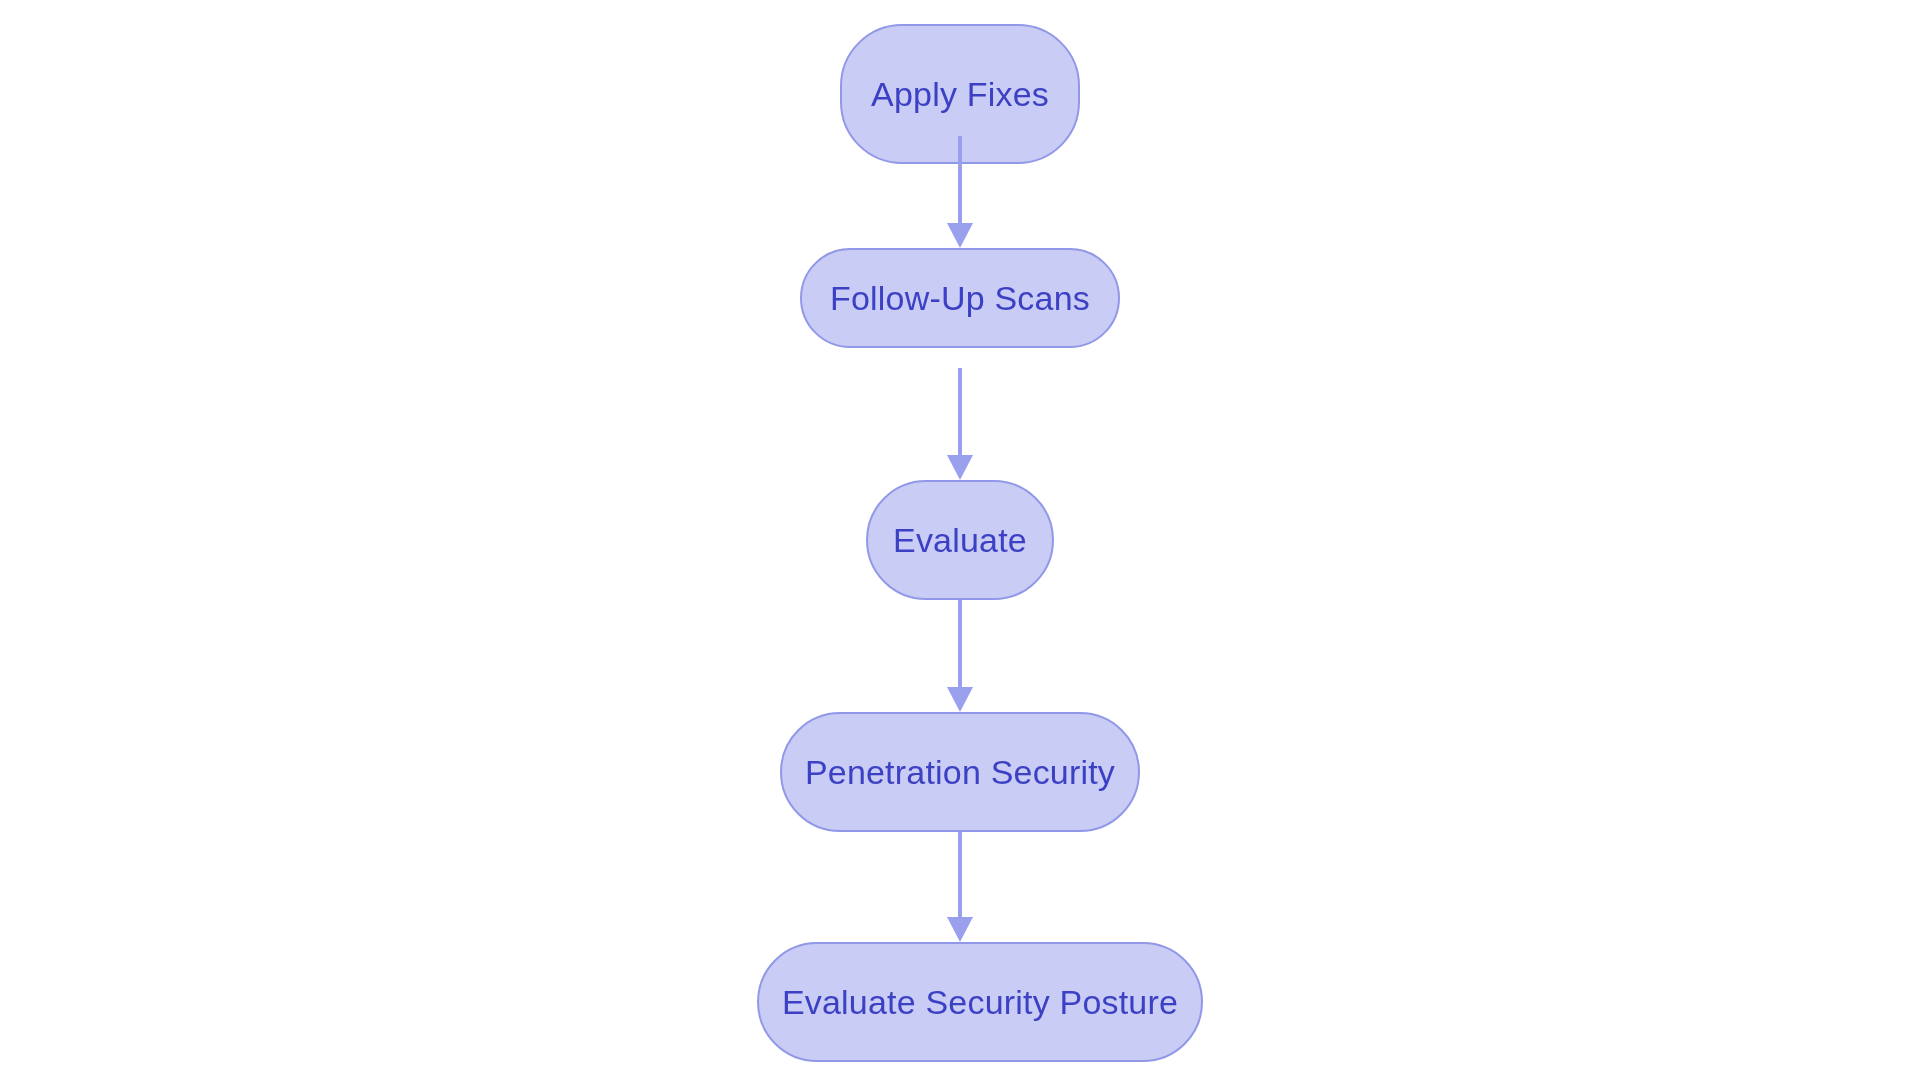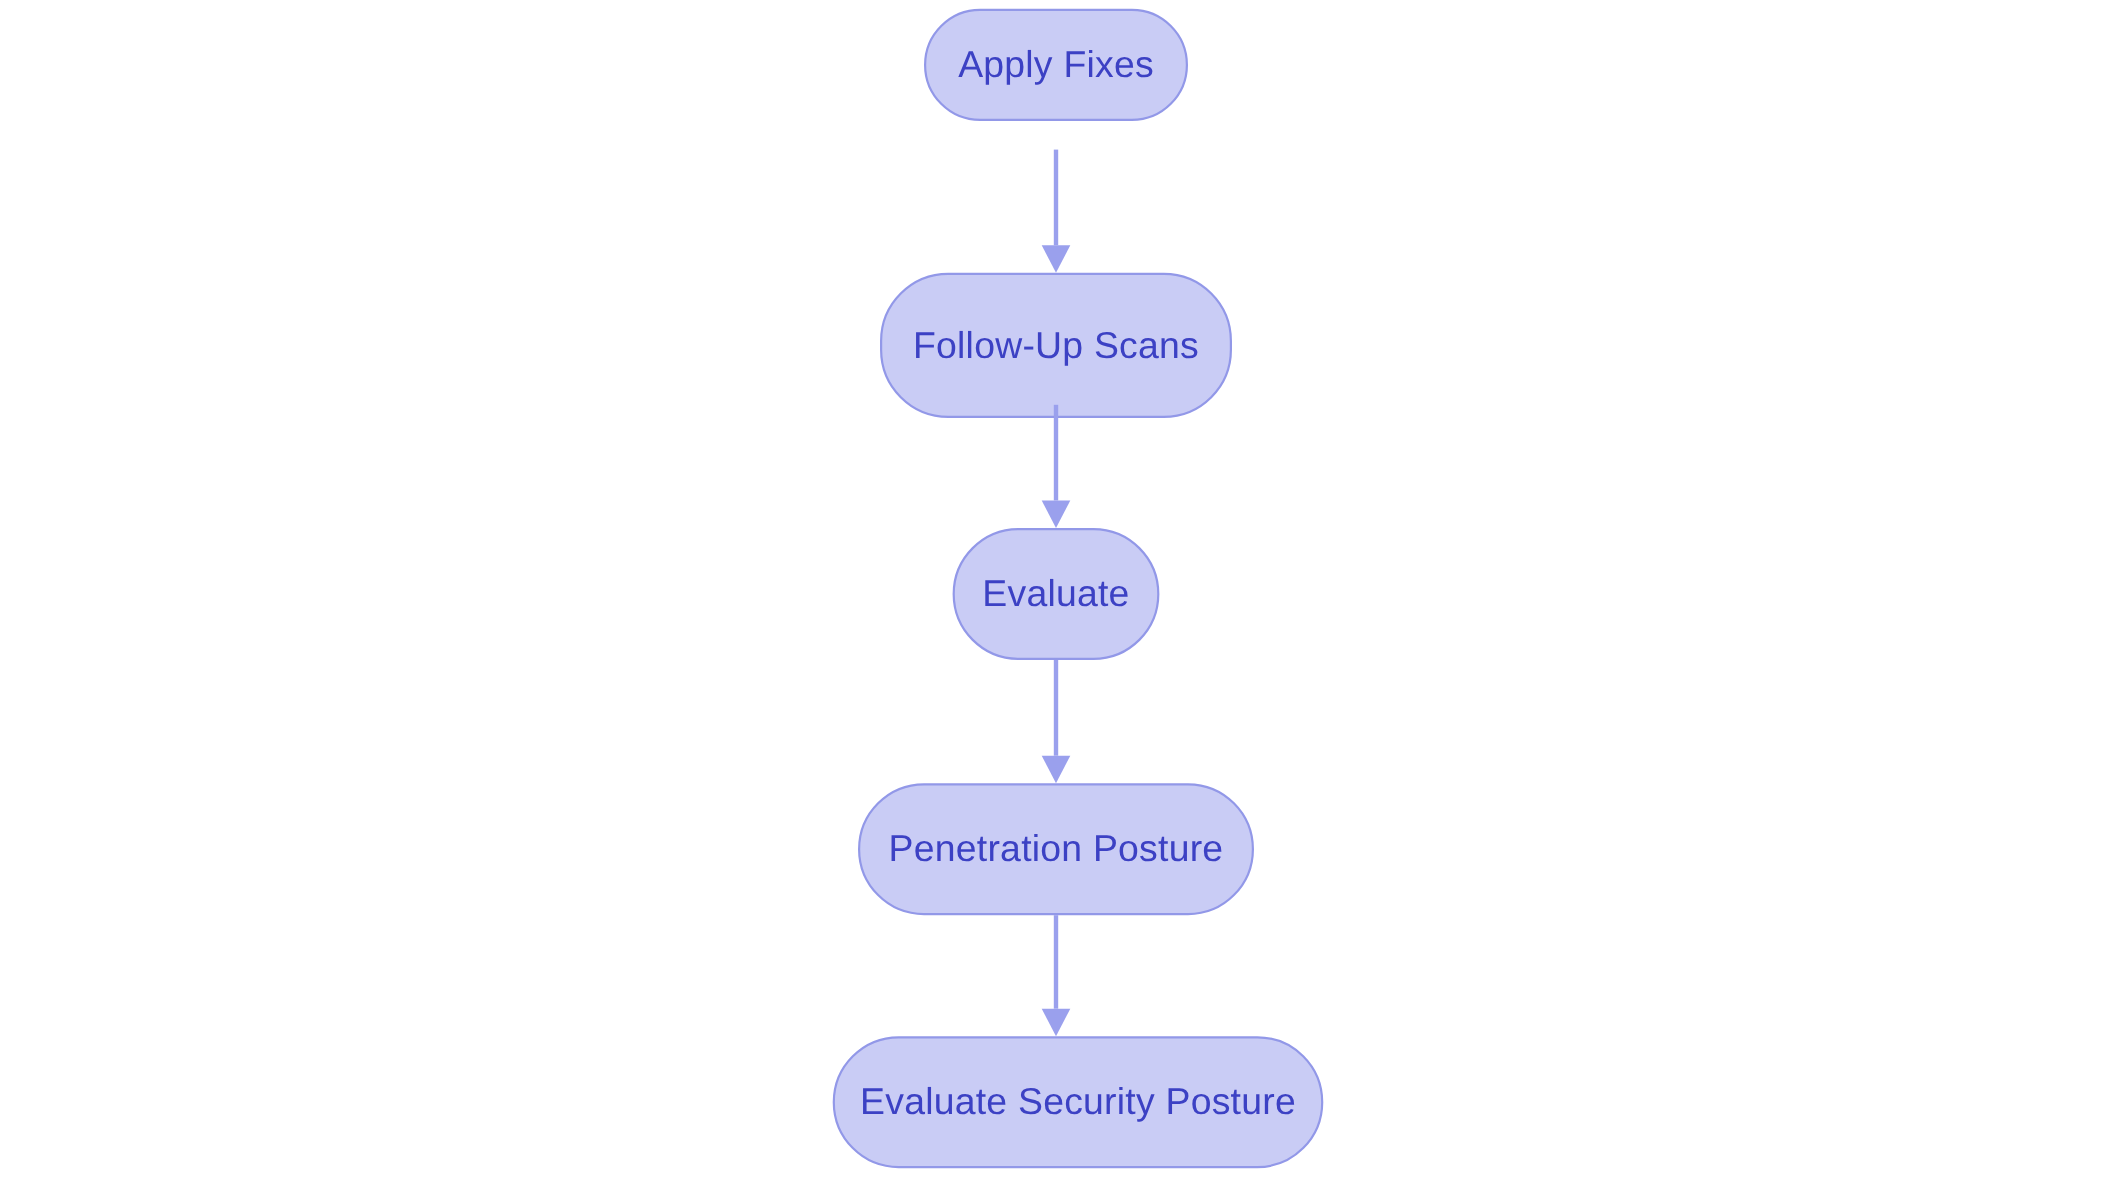--- a/index.html
+++ b/index.html
@@ -29,22 +29,22 @@
     align-items: center;
     justify-content: center;
     background: var(--node-fill);
     border: 2px solid var(--node-border);
     border-radius: 62px;
     color: var(--node-text);
     font-size: 34px;
     letter-spacing: 0.2px;
     white-space: nowrap;
   }
-  .n1 { left: 840px; top: 8px;  width: 240px; height: 102px; }
-  .n2 { left: 800px; top: 248px; width: 320px; height: 132px; }
+  .n1 { left: 840px; top: 24px;  width: 240px; height: 140px; }
+  .n2 { left: 800px; top: 248px; width: 320px; height: 100px; }
   .n3 { left: 866px; top: 480px; width: 188px; height: 120px; }
   .n4 { left: 780px; top: 712px; width: 360px; height: 120px; }
   .n5 { left: 757px; top: 942px; width: 446px; height: 120px; }
 
   .arrow {
     position: absolute;
     left: 947px;            
     width: 26px;
     display: flex;
     flex-direction: column;
@@ -93,21 +93,21 @@
   <div class="node n3">
     <span>Evaluate</span>
   </div>
 
   <div class="arrow a3">
     <div class="stem"></div>
     <div class="head"></div>
   </div>
 
   <div class="node n4">
-    <span>Penetration Posture</span>
+    <span>Penetration Security</span>
   </div>
 
   <div class="arrow a4">
     <div class="stem"></div>
     <div class="head"></div>
   </div>
 
   <div class="node n5">
     <span>Evaluate Security Posture</span>
   </div>

